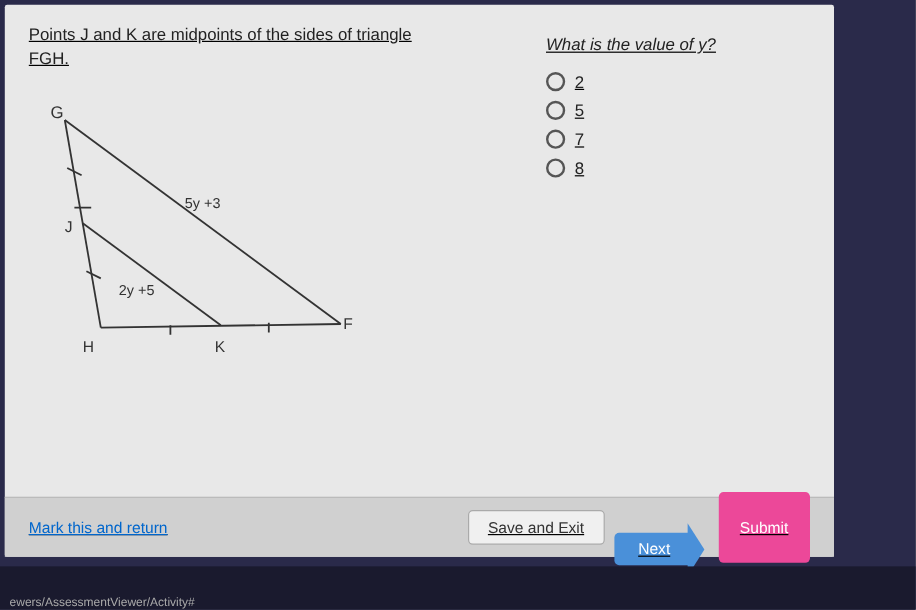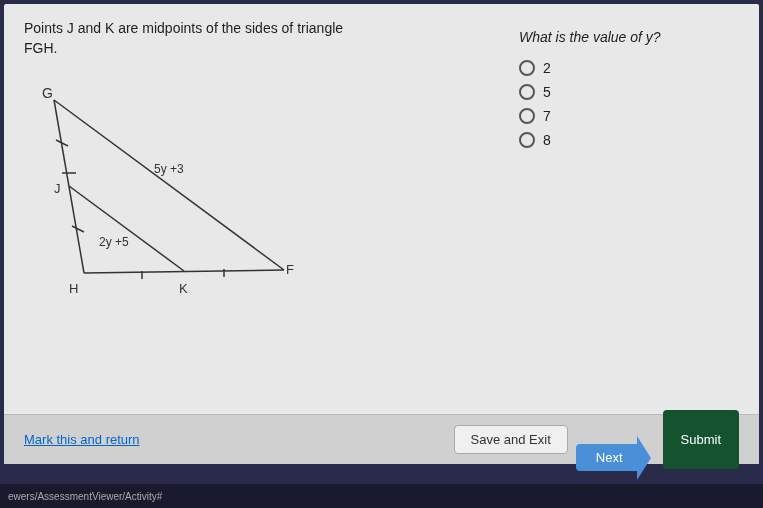--- a/index.html
+++ b/index.html
@@ -15,28 +15,29 @@
     .screen {
       width: 763px;
       height: 508px;
       background: #2a2a4a;
       position: relative;
     }
 
     .main-content {
       background: #e8e8e8;
       margin: 0 auto;
-      width: 755px;
+      width: 691px;
       height: 460px;
       position: absolute;
       top: 4px;
       left: 4px;
       border-radius: 2px;
       display: flex;
       flex-direction: column;
+      text-decoration: underline;
     }
 
     .question-area {
       display: flex;
       flex: 1;
       padding: 15px 20px;
     }
 
     .left-panel {
       flex: 1;
@@ -154,35 +155,35 @@
       top: 50%;
       transform: translateY(-50%);
       width: 0;
       height: 0;
       border-top: 22px solid transparent;
       border-bottom: 22px solid transparent;
       border-left: 14px solid #4a90d9;
     }
 
     .btn-submit {
-      background: #14532d;
+      background: #ec4899;
       border: none;
       border-radius: 4px;
       padding: 22px 18px;
       font-size: 13px;
       color: white;
       cursor: pointer;
       margin-left: 12px;
     }
 
     .taskbar {
-      height: 24px;
+      height: 36px;
       background: #1a1a2e;
       display: flex;
-      align-items: center;
+      align-items: flex-end;
       padding: 0 8px;
       position: absolute;
       bottom: 0;
       left: 0;
       width: 763px;
     }
 
     .taskbar-url {
       color: #aaa;
       font-size: 10px;

